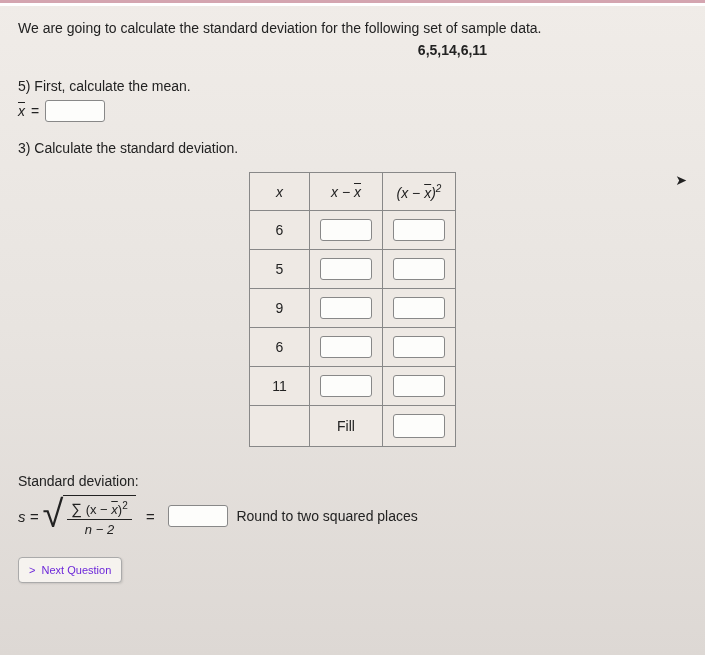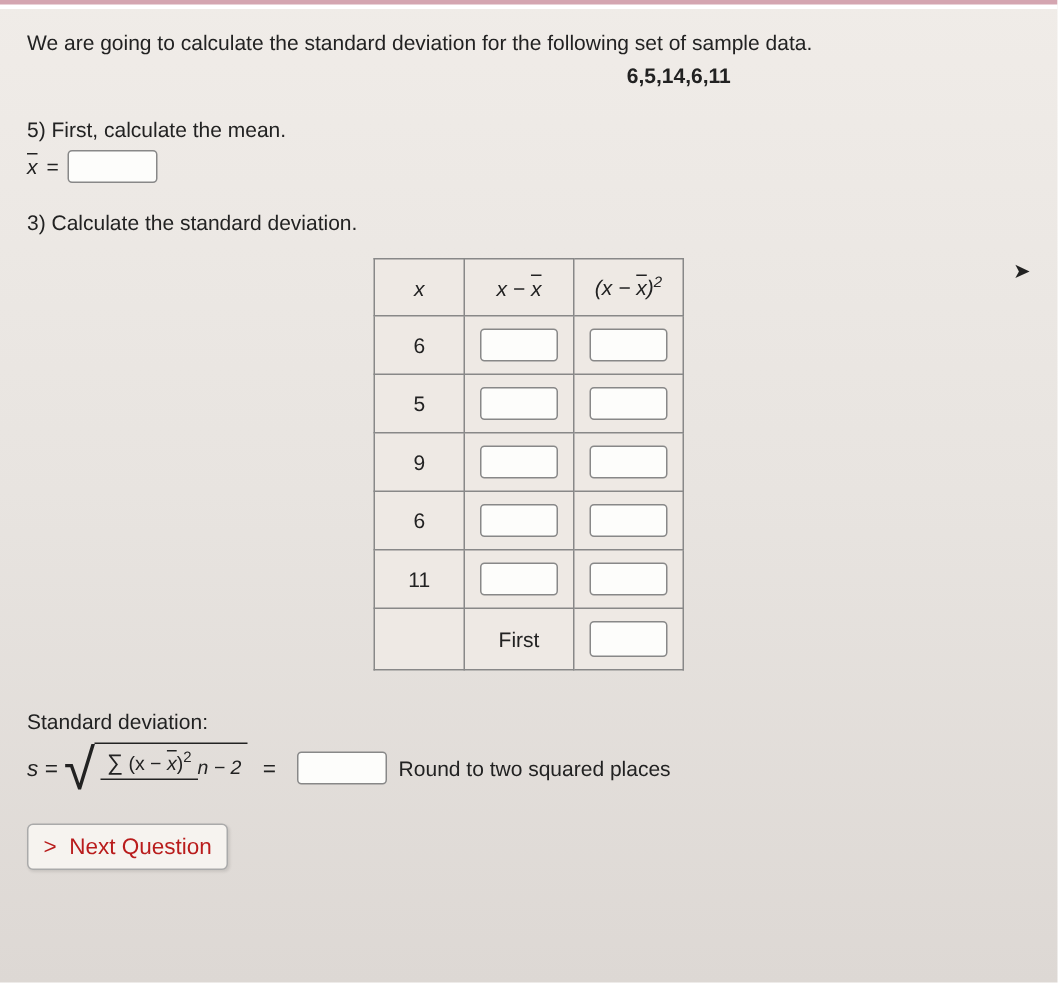--- a/index.html
+++ b/index.html
@@ -84,36 +84,36 @@
   .sqrt-body {
     border-top: 1.5px solid #222;
     padding: 4px 4px 0 4px;
     display: flex;
     flex-direction: column;
     align-items: center;
     font-style: normal;
   }
   .frac {
     display: inline-flex;
-    flex-direction: row;
+    flex-direction: column;
     align-items: center;
     font-size: 13px;
   }
   .frac .num { border-bottom: 1.5px solid #222; padding: 0 4px 2px 4px; }
   .frac .den { padding-top: 2px; font-style: italic; }
   .input-sd { width: 60px; height: 22px; }
   .next-btn {
     margin-top: 20px;
     display: inline-block;
     border: 1px solid #aaa;
     border-radius: 4px;
     background: #f6f3ef;
     padding: 6px 10px;
-    font-size: 15px;
-    color: #b91c1c;
+    font-size: 11px;
+    color: #6d28d9;
     box-shadow: 1px 1px 2px rgba(0,0,0,0.1);
   }
   .sum { font-size: 15px; }
   .sq { font-size: 10px; vertical-align: super; }
 </style>
 </head>
 <body>
 
 <div class="top-border"></div>
 
@@ -163,21 +163,21 @@
         <td><span class="input-box input-cell"></span></td>
         <td><span class="input-box input-cell"></span></td>
       </tr>
       <tr>
         <td>11</td>
         <td><span class="input-box input-cell"></span></td>
         <td><span class="input-box input-cell"></span></td>
       </tr>
       <tr>
         <td></td>
-        <td>First</td>
+        <td>Fill</td>
         <td><span class="input-box input-total"></span></td>
       </tr>
     </tbody>
       </table>
   </div>
 
   <div class="sd-section">
     <div>Standard deviation:</div>
     <div class="sd-row">
       <span class="formula">

